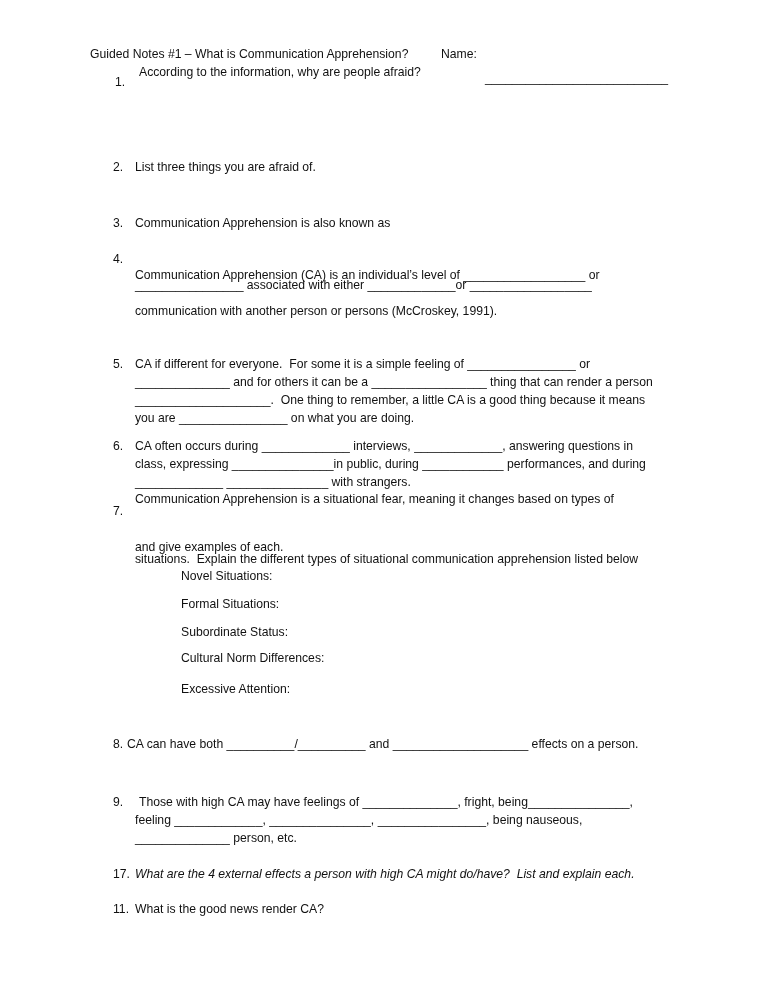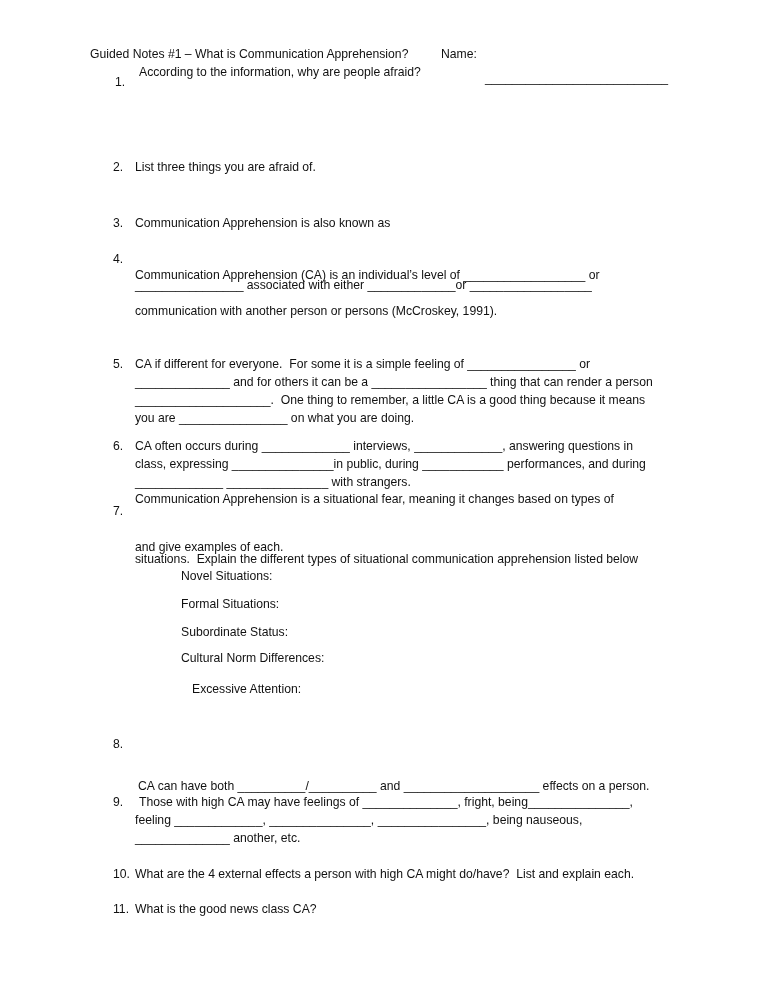--- a/index.html
+++ b/index.html
@@ -57,38 +57,38 @@
   <div>
     <div class="num" style="left:113px; top:503px;">7.</div>
     <div class="line" style="left:135px; top:491px;">Communication Apprehension is a situational fear, meaning it changes based on types of</div>
     <div class="line" style="left:135px; top:521px;margin-top:30px;">situations.  Explain the different types of situational communication apprehension listed below</div>
     <div class="line" style="left:135px; top:539px;">and give examples of each.</div>
 
     <div class="line" style="left:181px; top:568px;text-align:right;">Novel Situations:</div>
     <div class="line" style="left:181px; top:596px;">Formal Situations:</div>
     <div class="line" style="left:181px; top:624px;">Subordinate Status:</div>
     <div class="line" style="left:181px; top:650px;">Cultural Norm Differences:</div>
-    <div class="line" style="left:192px; top:681px;text-align:center;">Excessive Attention:</div>
+    <div class="line" style="left:181px; top:681px;text-align:center;">Excessive Attention:</div>
   </div>
 
   <div>
     <div class="num" style="left:113px; top:736px;">8.</div>
-    <div class="line" style="left:138px; top:736px;margin-top:42px;">CA can have both __________/__________ and ____________________ effects on a person.</div>
+    <div class="line" style="left:127px; top:736px;">CA can have both __________/__________ and ____________________ effects on a person.</div>
   </div>
 
   <div>
     <div class="num" style="left:113px; top:794px;">9.</div>
     <div class="line" style="left:139px; top:794px;">Those with high CA may have feelings of ______________, fright, being_______________,</div>
     <div class="line" style="left:135px; top:812px;">feeling _____________, _______________, ________________, being nauseous,</div>
-    <div class="line" style="left:135px; top:830px;">______________ another, etc.</div>
+    <div class="line" style="left:135px; top:830px;">______________ person, etc.</div>
   </div>
 
   <div>
-    <div class="num" style="left:113px; top:866px;">10.</div>
-    <div class="line" style="left:135px; top:866px;">What are the 4 external effects a person with high CA might do/have?  List and explain each.</div>
+    <div class="num" style="left:113px; top:866px;">17.</div>
+    <div class="line" style="left:135px; top:866px;font-style:italic;">What are the 4 external effects a person with high CA might do/have?  List and explain each.</div>
   </div>
 
   <div>
     <div class="num" style="left:113px; top:901px;">11.</div>
-    <div class="line" style="left:135px; top:901px;">What is the good news class CA?</div>
+    <div class="line" style="left:135px; top:901px;">What is the good news render CA?</div>
   </div>
 
 </div>
 
 </body></html>

